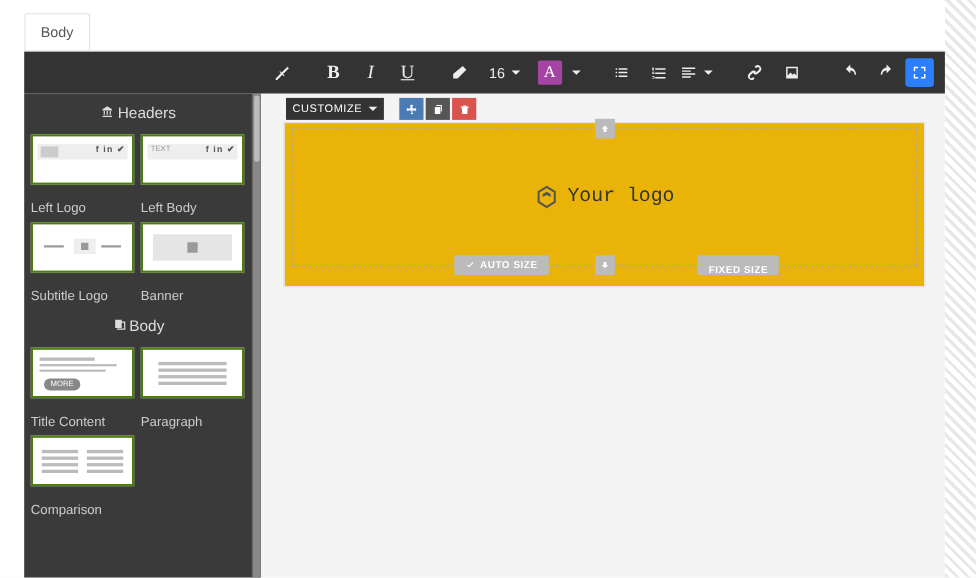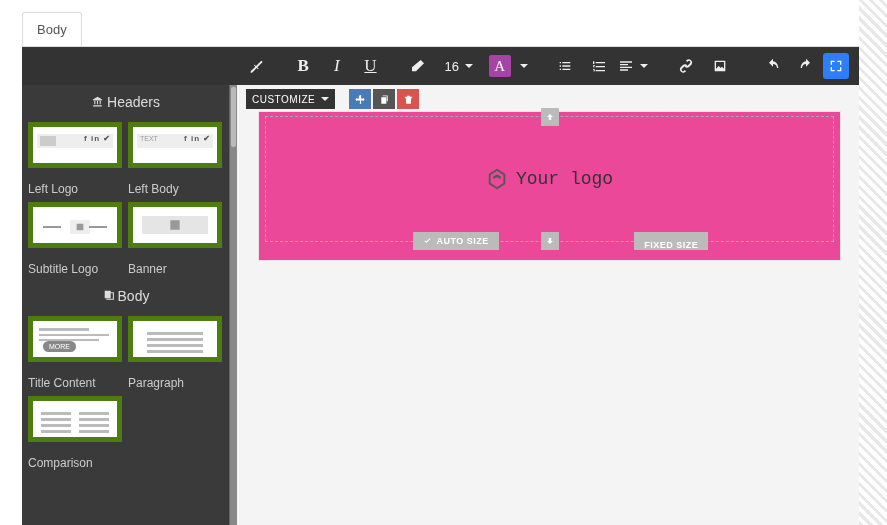--- a/index.html
+++ b/index.html
@@ -26,58 +26,58 @@
   .tbtn.bold { font-weight:bold; font-family:'Times New Roman',serif; font-size:17px;}
   .tbtn.italic { font-style:italic; font-family:'Times New Roman',serif; font-size:17px;}
   .tbtn.underline { text-decoration:underline; font-family:'Times New Roman',serif; font-size:17px;}
   .fs-label { color:#eee; font-size:13px; padding:0 2px;}
   .caret-down { width:0;height:0;border-left:4px solid transparent;border-right:4px solid transparent;border-top:4px solid #eee; display:inline-block; margin-left:4px;}
   .fontcolor { width:22px; height:22px; background:#a544a5; color:#fff; display:inline-flex; align-items:center; justify-content:center; font-family:'Times New Roman',serif; font-size:15px; border-radius:2px;}
   .expand { width:26px; height:26px; background:#2d7ff9; display:inline-flex;align-items:center;justify-content:center; border-radius:3px; margin-left:auto; margin-right:6px;}
   .expand svg { fill:#fff; width:16px;height:16px;}
   
   
-  .custbar { position:absolute; left:224px; top:42px; height:20px; display:flex; align-items:flex-start;}
+  .custbar { position:absolute; left:238px; top:42px; height:20px; display:flex; align-items:flex-start;}
   .custbtn { background:#333; color:#fff; font-size:10px; letter-spacing:0.5px; padding:3px 6px; display:inline-flex; align-items:center; height:20px;}
   .custbtn .caret-down{margin-left:6px;}
   .sqbtn { width:22px; height:20px; display:inline-flex;align-items:center;justify-content:center; color:#fff; margin-left:2px;}
   .sqbtn.move{background:#4a7bb5;}
   .sqbtn.copy{background:#555;}
   .sqbtn.del{background:#d9534f;}
   .sqbtn svg{width:11px;height:11px;fill:#fff;}
   
   
   .sidebar { position:absolute; left:0; top:38px; width:215px; bottom:0; background:#3a3a3a; color:#ddd; overflow:hidden;}
   .sidebar-inner{ position:absolute; left:0; right:8px; top:0; bottom:0; overflow:hidden;}
   .sb-scroll{ position:absolute; right:0; top:0; width:8px; height:100%; background: #888; border-left:1px solid #666;}
   .sb-scroll::after{content:'';position:absolute;top:2px;left:1px;width:5px;height:60px;background:#bbb;border-radius:2px;}
   .sb-head { text-align:center; padding:9px 0; font-size:14px; color:#ddd;}
   .sb-head svg{width:13px;height:13px;fill:#ddd;vertical-align:-1px;margin-right:3px;}
   .grid { display:flex; flex-wrap:wrap; padding:0 3px;}
   .cell { width:94px; margin:3px;}
-  .thumb { width:94px; height:46px; background:#fff; border:5px solid #4d7c0f; position:relative; overflow:hidden;}
+  .thumb { width:94px; height:46px; background:#fff; border:2px solid #4d7c0f; position:relative; overflow:hidden;}
   .cell-label{ font-size:12px; color:#ccc; padding-top:14px;}
   
   
   .th-bar { position:absolute; left:4px;right:4px;top:7px;height:14px;background:#eee;}
   .th-logo{ position:absolute; left:7px; top:9px; width:16px;height:10px;background:#ccc;}
   .th-soc{ position:absolute; right:6px; top:7px; font-size:8px; color:#555; font-weight:bold;letter-spacing:1px;}
   .th-text{ position:absolute; left:7px; top:8px; font-size:7px; color:#999;}
   .th-clogo{ position:absolute; left:37px; top:13px; width:20px;height:14px;background:#eee;display:flex;align-items:center;justify-content:center;}
   .th-cline{ position:absolute; top:19px; width:18px;height:2px;background:#999;}
   .th-banner{ position:absolute; left:9px;right:9px;top:9px;bottom:9px;background:#e5e5e5;display:flex;align-items:center;justify-content:center;}
   .th-lines span{display:block;height:3px;background:#bbb;margin:3px 6px;}
   .th-more{background:#888;color:#fff;font-size:7px;padding:2px 6px;border-radius:7px;position:absolute;left:10px;bottom:5px;}
   .th-para span{display:block;height:3px;background:#bbb;margin:3px 14px;}
   .th-cols{display:flex;gap:4px;position:absolute;left:6px;right:6px;top:8px;bottom:8px;}
   .th-cols>div{flex:1;}
   .th-cols span{display:block;height:3px;background:#bbb;margin:3px 2px;}
   
   
-  .canvas { position:absolute; left:236px; top:64px; right:18px; height:150px; background:#ec4899; border:1px solid #e5e5e5;}
+  .canvas { position:absolute; left:236px; top:64px; right:18px; height:150px; background:#eab308; border:1px solid #e5e5e5;}
   .dashzone{ position:absolute; left:6px; right:6px; top:4px; bottom:18px; border:1px dashed #aaa;}
   .arrowbtn{ width:18px;height:18px;background:#bbb;display:inline-flex;align-items:center;justify-content:center;}
   .arrowbtn svg{width:10px;height:10px;fill:#fff;}
   .arrow-top{position:absolute;left:50%;top:-9px;transform:translateX(-50%);}
   .arrow-bot{position:absolute;left:50%;bottom:-9px;transform:translateX(-50%);}
   .centercontent{height:100%;display:flex;align-items:center;justify-content:center;gap:8px;}
   .logohex{width:22px;height:22px;}
   .logotext{font-family:'Courier New',monospace;font-size:18px;color:#333;}
   .botpill{position:absolute;bottom:-9px;height:18px;background:#bbb;color:#fff;font-size:9px;font-weight:bold;letter-spacing:0.5px;display:inline-flex;align-items:center;padding:0 10px;gap:4px;}
   .botpill svg{width:9px;height:9px;fill:#fff;}

